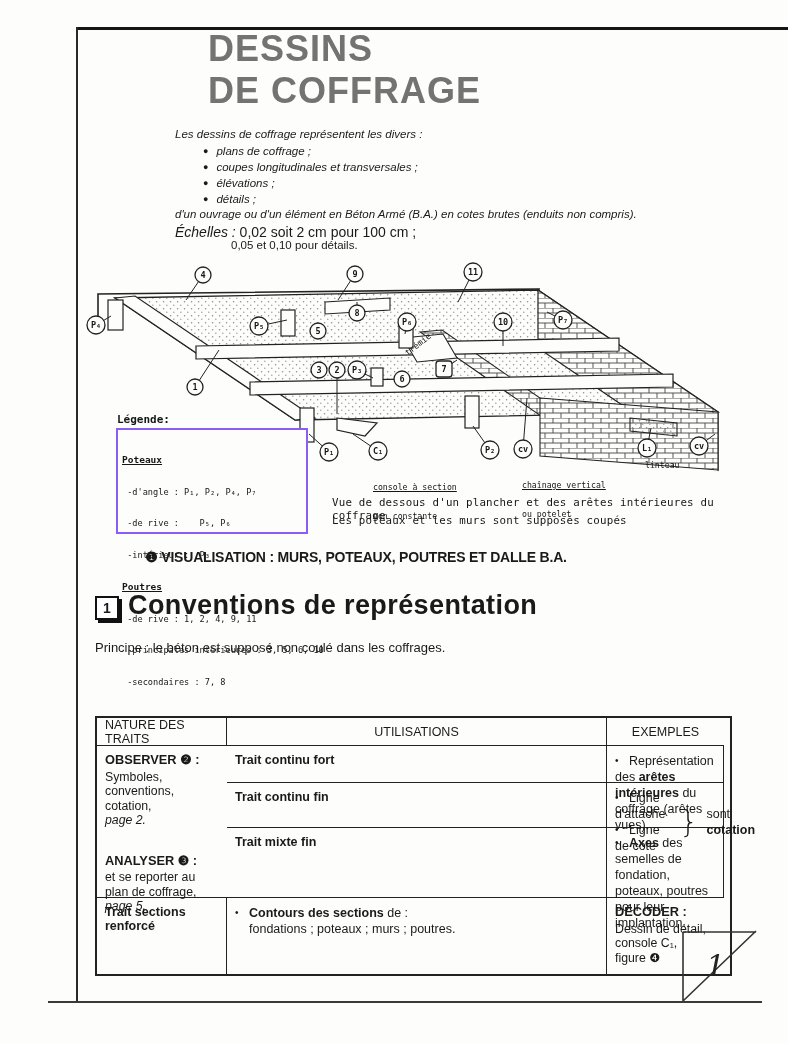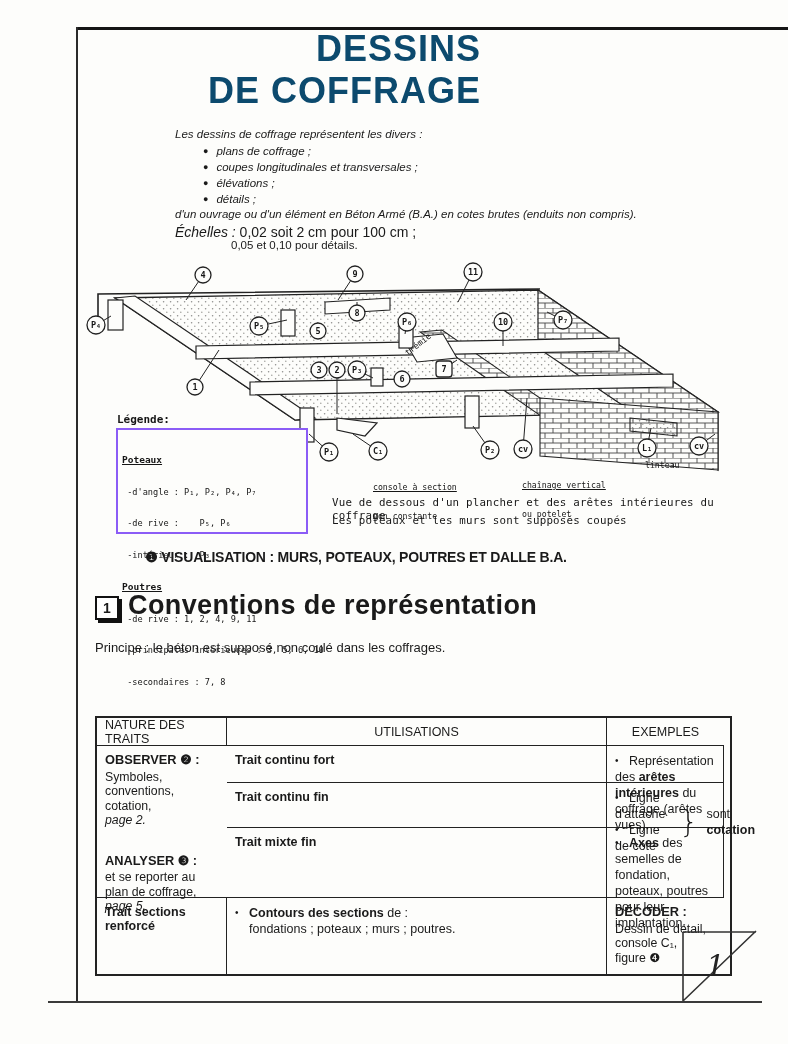--- a/index.html
+++ b/index.html
@@ -7,21 +7,21 @@
     position:relative;width:788px;height:1044px;margin:0 auto;
     background:#fdfdfb;overflow:hidden;
     font-family:"Liberation Sans",sans-serif;color:#1a1a1a;
   }
   .abs{position:absolute;}
   
   .border-top{left:76px;top:27px;width:712px;height:3px;background:#151515;}
   .border-left{left:76px;top:27px;width:2px;height:976px;background:#2a2a2a;}
   .border-bottom{left:48px;top:1001px;width:714px;height:2px;background:#3a3a3a;}
   
-  .doc-title{left:208px;top:28px;font-size:36px;font-weight:bold;letter-spacing:1px;line-height:42px;color:#0c4a6e;text-align:right;}
+  .doc-title{left:208px;top:28px;font-size:36px;font-weight:bold;letter-spacing:1px;line-height:42px;color:#737373;}
   
   .intro{left:175px;top:127px;width:440px;font-style:italic;font-size:11.5px;line-height:15px;}
   .intro-list{left:203px;top:143px;font-style:italic;font-size:11.5px;line-height:16px;}
   .intro-list .row{display:flex;gap:8px;}
   .intro-list .dot{font-style:normal;font-size:9px;line-height:16px;}
   .outro{left:175px;top:208px;width:470px;font-style:italic;font-size:11.5px;}
   .scales{left:175px;top:224px;font-size:14px;}
   .scales .lbl{font-style:italic;}
   .scales2{left:231px;top:239px;font-size:11.5px;}
   

